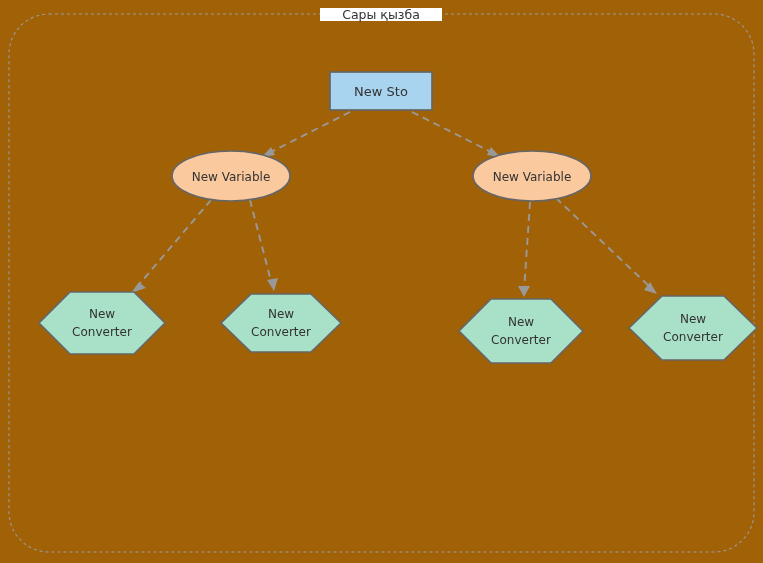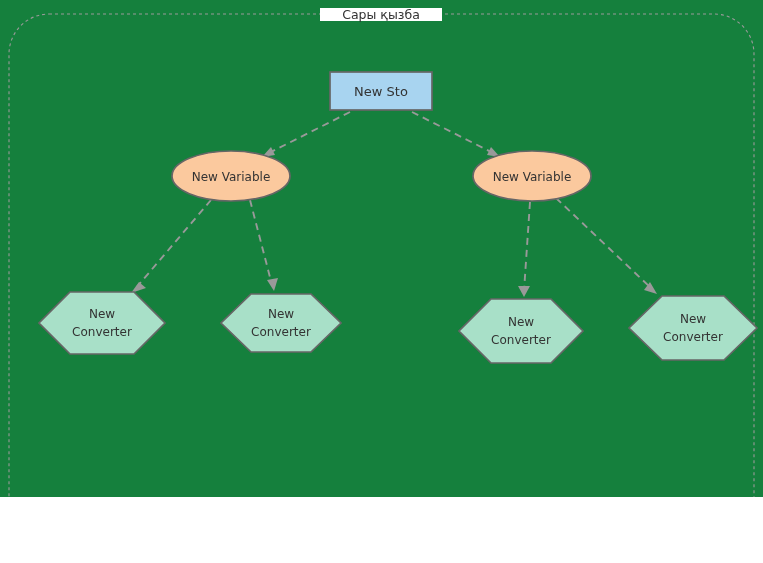--- a/index.html
+++ b/index.html
@@ -7,22 +7,22 @@
     margin: 0;
     padding: 0;
     background: #ffffff;
   }
   body {
     font-family: "DejaVu Sans", sans-serif;
   }
   #canvas {
     position: relative;
     width: 763px;
-    height: 497px;
-    background: #15803d;
+    height: 563px;
+    background: #a16207;
     overflow: hidden;
   }
   #diagram-svg {
     position: absolute;
     left: 0;
     top: 0;
     width: 763px;
     height: 563px;
   }
   .node-label {

